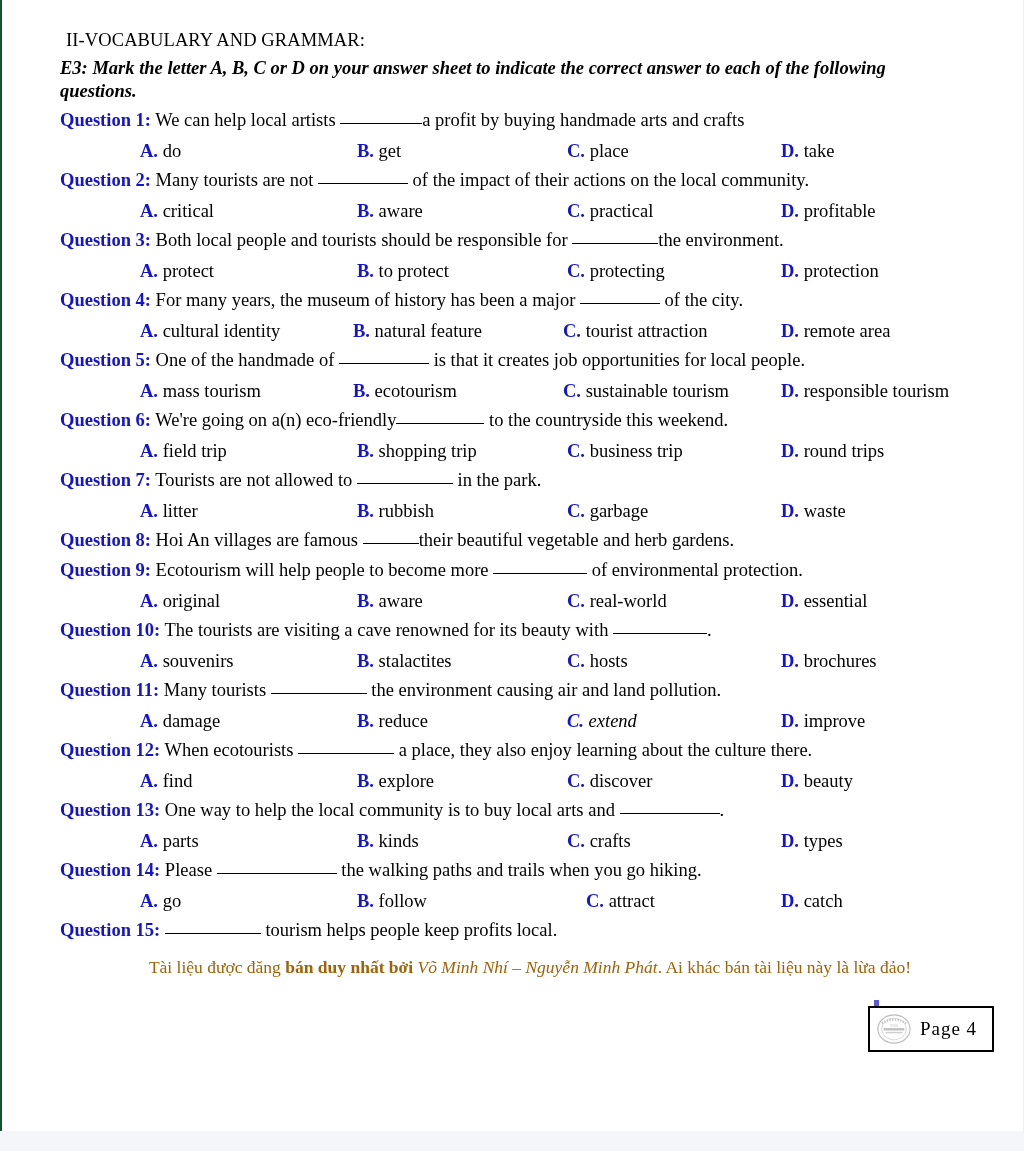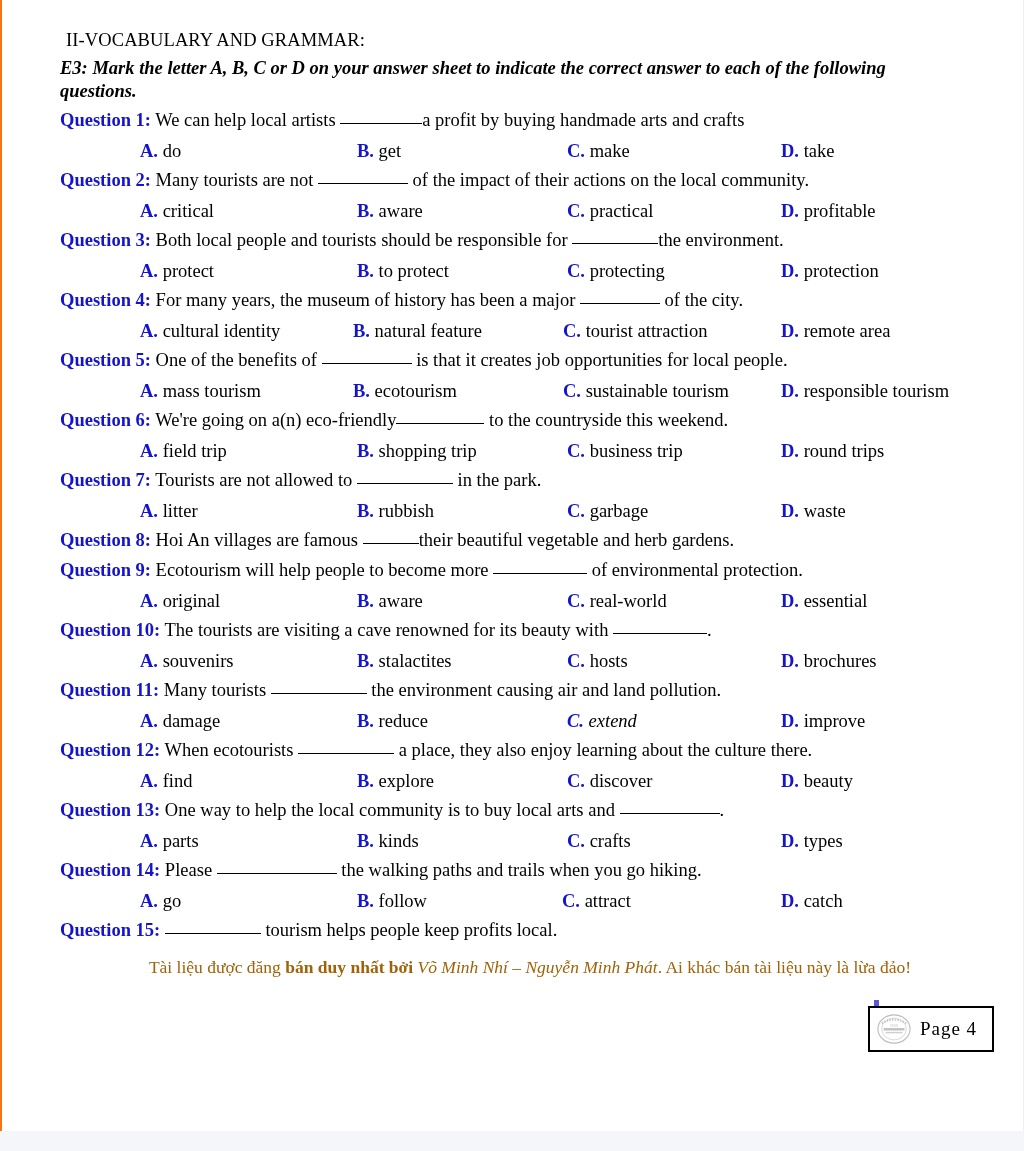--- a/index.html
+++ b/index.html
@@ -13,21 +13,21 @@
     width: 1024px;
     height: 1151px;
     overflow: hidden;
   }
   .page {
     position: relative;
     width: 1024px;
     height: 1131px;
     background: #ffffff;
     box-sizing: border-box;
-    border-left: 2px solid #f97316;
+    border-left: 2px solid #14532d;
     border-right: 1px solid #eef0f4;
   }
   .content {
     position: absolute;
     left: 58px;
     top: 30px;
     width: 920px;
   }
   .section-title {
     font-size: 18.5px;
@@ -136,21 +136,21 @@
     <div class="section-title">II-VOCABULARY AND GRAMMAR:</div>
 
     <div class="instruction">E3: Mark the letter A, B, C or D on your answer sheet to indicate the correct answer to each of the following questions.</div>
 
     <div id="questions-container">
         <div class="qblock">
           <div class="qline"><span class="qlabel">Question 1:</span><span class="qtext"> We can help local artists </span><span class="blank" style="width: 82px;"></span><span class="qtext">a profit by buying handmade arts and crafts</span></div>
           <div class="opts">
             <span class="opt" style="left: 80px;"><span class="optletter">A.</span><span> do</span></span>
             <span class="opt" style="left: 297px;"><span class="optletter">B.</span><span> get</span></span>
-            <span class="opt" style="left: 507px;"><span class="optletter">C.</span><span> make</span></span>
+            <span class="opt" style="left: 507px;"><span class="optletter">C.</span><span> place</span></span>
             <span class="opt" style="left: 721px;"><span class="optletter">D.</span><span> take</span></span>
           </div>
         </div>
         <div class="qblock">
           <div class="qline"><span class="qlabel">Question 2:</span><span class="qtext"> Many tourists are not </span><span class="blank" style="width: 90px;"></span><span class="qtext"> of the impact of their actions on the local community.</span></div>
           <div class="opts">
             <span class="opt" style="left: 80px;"><span class="optletter">A.</span><span> critical</span></span>
             <span class="opt" style="left: 297px;"><span class="optletter">B.</span><span> aware</span></span>
             <span class="opt" style="left: 507px;"><span class="optletter">C.</span><span> practical</span></span>
             <span class="opt" style="left: 721px;"><span class="optletter">D.</span><span> profitable</span></span>
@@ -168,21 +168,21 @@
         <div class="qblock">
           <div class="qline"><span class="qlabel">Question 4:</span><span class="qtext"> For many years, the museum of history has been a major </span><span class="blank" style="width: 80px;"></span><span class="qtext"> of the city.</span></div>
           <div class="opts">
             <span class="opt" style="left: 80px;"><span class="optletter">A.</span><span> cultural identity</span></span>
             <span class="opt" style="left: 293px;"><span class="optletter">B.</span><span> natural feature</span></span>
             <span class="opt" style="left: 503px;"><span class="optletter">C.</span><span> tourist attraction</span></span>
             <span class="opt" style="left: 721px;"><span class="optletter">D.</span><span> remote area</span></span>
           </div>
         </div>
         <div class="qblock">
-          <div class="qline"><span class="qlabel">Question 5:</span><span class="qtext"> One of the benefits of </span><span class="blank" style="width: 90px;"></span><span class="qtext"> is that it creates job opportunities for local people.</span></div>
+          <div class="qline"><span class="qlabel">Question 5:</span><span class="qtext"> One of the handmade of </span><span class="blank" style="width: 90px;"></span><span class="qtext"> is that it creates job opportunities for local people.</span></div>
           <div class="opts">
             <span class="opt" style="left: 80px;"><span class="optletter">A.</span><span> mass tourism</span></span>
             <span class="opt" style="left: 293px;"><span class="optletter">B.</span><span> ecotourism</span></span>
             <span class="opt" style="left: 503px; text-align: right;"><span class="optletter">C.</span><span> sustainable tourism</span></span>
             <span class="opt" style="left: 721px;"><span class="optletter">D.</span><span> responsible tourism</span></span>
           </div>
         </div>
         <div class="qblock">
           <div class="qline"><span class="qlabel">Question 6:</span><span class="qtext"> We're going on a(n) eco-friendly</span><span class="blank" style="width: 88px;"></span><span class="qtext"> to the countryside this weekend.</span></div>
           <div class="opts">
@@ -247,21 +247,21 @@
             <span class="opt" style="left: 297px;"><span class="optletter">B.</span><span> kinds</span></span>
             <span class="opt" style="left: 507px;"><span class="optletter">C.</span><span> crafts</span></span>
             <span class="opt" style="left: 721px;"><span class="optletter">D.</span><span> types</span></span>
           </div>
         </div>
         <div class="qblock">
           <div class="qline"><span class="qlabel">Question 14:</span><span class="qtext"> Please </span><span class="blank" style="width: 120px;"></span><span class="qtext"> the walking paths and trails when you go hiking.</span></div>
           <div class="opts">
             <span class="opt" style="left: 80px;"><span class="optletter">A.</span><span> go</span></span>
             <span class="opt" style="left: 297px;"><span class="optletter">B.</span><span> follow</span></span>
-            <span class="opt" style="left: 502px;"><span class="optletter">C.</span><span> attract</span></span>
+            <span class="opt" style="left: 526px;"><span class="optletter">C.</span><span> attract</span></span>
             <span class="opt" style="left: 721px;"><span class="optletter">D.</span><span> catch</span></span>
           </div>
         </div>
         <div class="qblock">
           <div class="qline"><span class="qlabel">Question 15:</span><span class="qtext">  </span><span class="blank" style="width: 96px;"></span><span class="qtext"> tourism helps people keep profits local.</span></div>
         </div>
       </div>
 
     <div class="footer-note">
       <span>Tài liệu được đăng </span><b>bán duy nhất bởi </b><i>Võ Minh Nhí – Nguyễn Minh Phát</i><span>. Ai khác bán tài liệu này là lừa đảo!</span>

